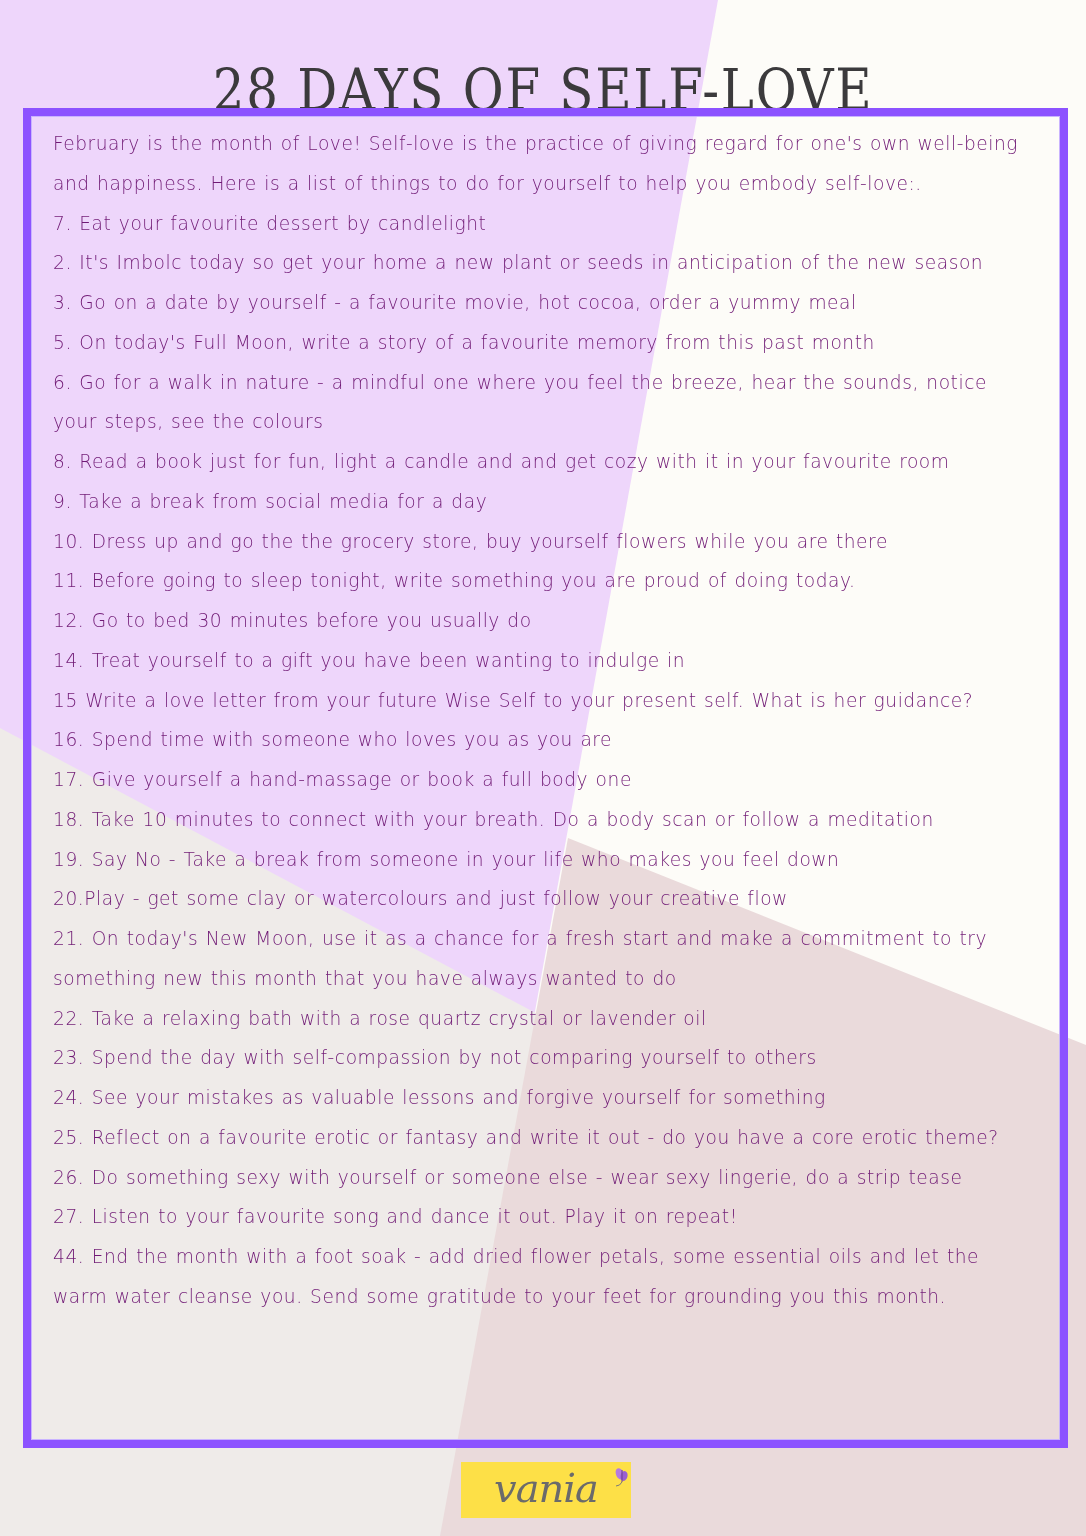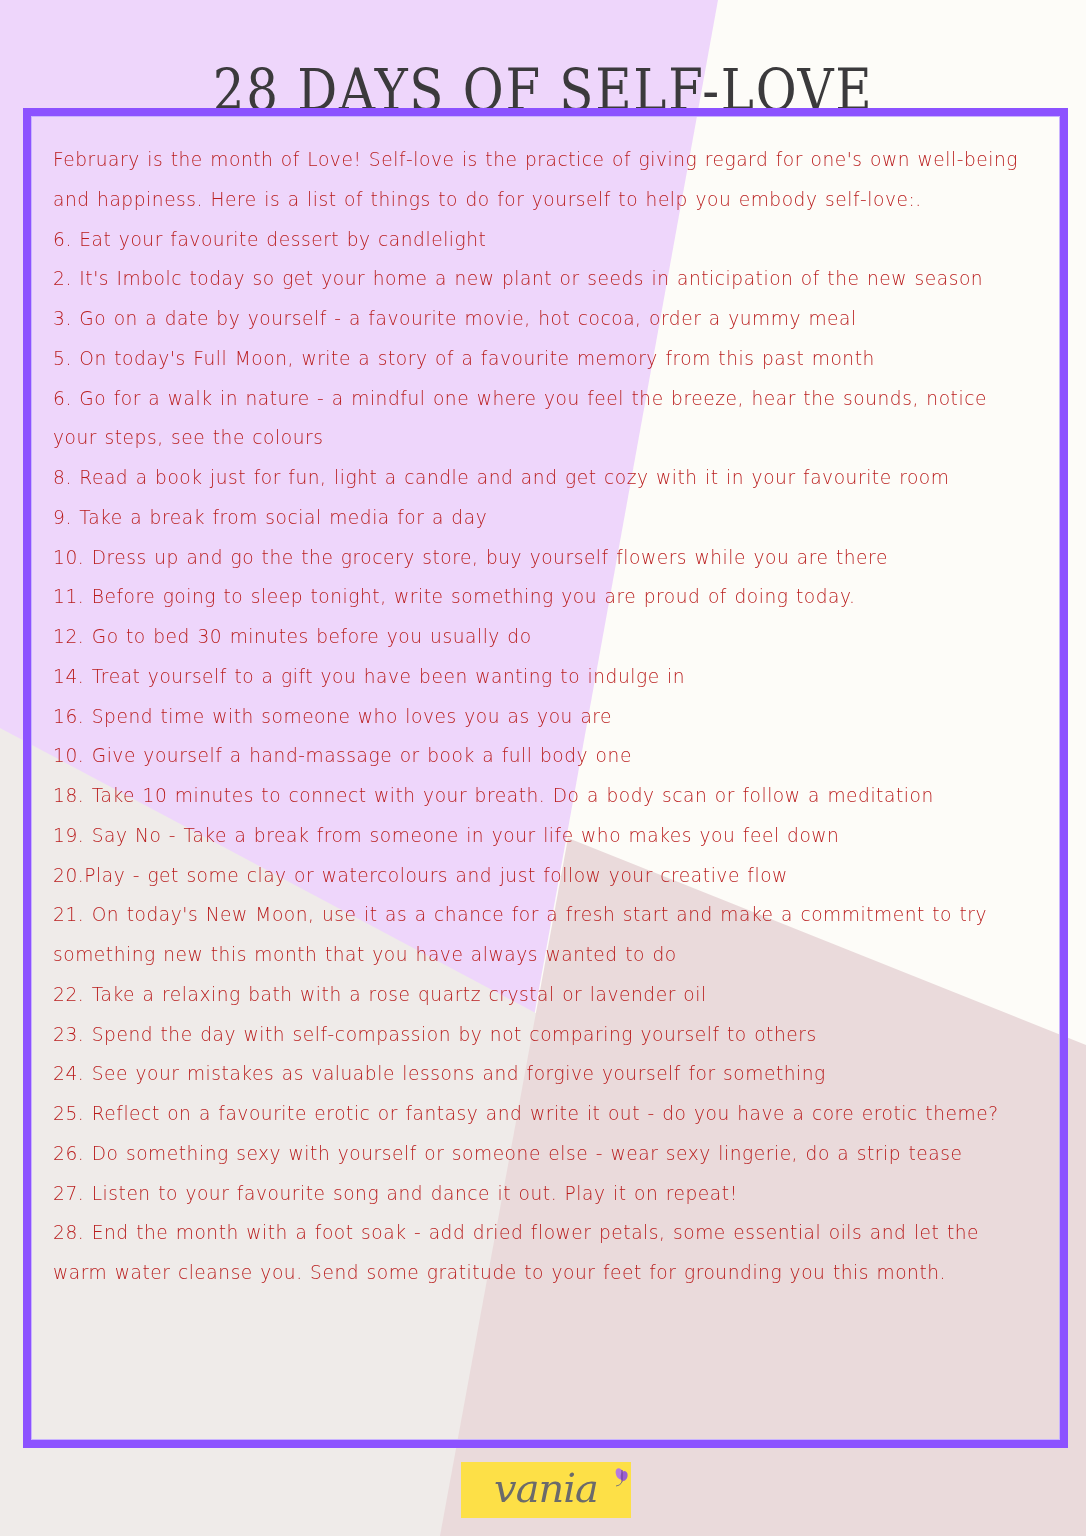--- a/index.html
+++ b/index.html
@@ -46,27 +46,27 @@
     }
     .panel-inner {
       position: absolute;
       inset: 0;
       border: 1px solid #c9b3ff;
     }
 
     .content {
       position: absolute;
       left: 53px;
-      top: 140px;
+      top: 124px;
       width: 985px;
       z-index: 3;
       font-family: "DejaVu Sans", sans-serif;
       font-size: 18.6px;
       line-height: 39.75px;
-      color: #b91c1c;
+      color: #701a75;
       font-weight: 300;
       letter-spacing: 0.55px;
       word-spacing: 1px;
     }
     .content p { margin: 0; }
 
     .logo {
       position: absolute;
       left: 461px;
       top: 1462px;
@@ -108,44 +108,45 @@
 
 <h1 class="title">28 DAYS OF SELF-LOVE</h1>
 
 <div class="panel">
   <div class="panel-inner"></div>
 </div>
 
 <div class="content">
   <p>February is the month of Love! Self-love is the practice of giving regard for one's own well-being and happiness. Here is a list of things to do for yourself to help you embody self-love:.</p>
   <div id="items">
-      <p>6. Eat your favourite dessert by candlelight</p>
+      <p>7. Eat your favourite dessert by candlelight</p>
       <p>2. It's Imbolc today so get your home a new plant or seeds in anticipation of the new season</p>
       <p>3. Go on a date by yourself - a favourite movie, hot cocoa, order a yummy meal</p>
       <p>5. On today's Full Moon, write a story of a favourite memory from this past month</p>
       <p>6. Go for a walk in nature - a mindful one where you feel the breeze, hear the sounds, notice your steps, see the colours</p>
       <p>8. Read a book just for fun, light a candle and and get cozy with it in your favourite room</p>
       <p>9. Take a break from social media for a day</p>
       <p>10. Dress up and go the the grocery store, buy yourself flowers while you are there</p>
       <p>11. Before going to sleep tonight, write something you are proud of doing today.</p>
       <p>12. Go to bed 30 minutes before you usually do</p>
       <p>14. Treat yourself to a gift you have been wanting to indulge in</p>
+      <p>15 Write a love letter from your future Wise Self to your present self. What is her guidance?</p>
       <p>16. Spend time with someone who loves you as you are</p>
-      <p>10. Give yourself a hand-massage or book a full body one</p>
+      <p>17. Give yourself a hand-massage or book a full body one</p>
       <p>18. Take 10 minutes to connect with your breath. Do a body scan or follow a meditation</p>
       <p>19. Say No - Take a break from someone in your life who makes you feel down</p>
       <p>20.Play - get some clay or watercolours and just follow your creative flow</p>
       <p>21. On today's New Moon, use it as a chance for a fresh start and make a commitment to try something new this month that you have always wanted to do</p>
       <p>22. Take a relaxing bath with a rose quartz crystal or lavender oil</p>
       <p>23. Spend the day with self-compassion by not comparing yourself to others</p>
       <p>24. See your mistakes as valuable lessons and forgive yourself for something</p>
       <p>25. Reflect on a favourite erotic or fantasy and write it out - do you have a core erotic theme?</p>
       <p>26. Do something sexy with yourself or someone else - wear sexy lingerie, do a strip tease</p>
       <p>27. Listen to your favourite song and dance it out. Play it on repeat!</p>
-      <p>28. End the month with a foot soak - add dried flower petals, some essential oils and let the warm water cleanse you. Send some gratitude to your feet for grounding you this month.</p>
+      <p>44. End the month with a foot soak - add dried flower petals, some essential oils and let the warm water cleanse you. Send some gratitude to your feet for grounding you this month.</p>
     </div>
 </div>
 
 <div class="logo">
   <span class="logo-text">vania</span>
   <svg width="18" height="22" viewBox="0 0 18 22" style="left:152px;top:4px;">
     <ellipse cx="7" cy="8" rx="4" ry="6" fill="#b57be0" transform="rotate(-25 7 8)"></ellipse>
     <ellipse cx="11" cy="10" rx="3.5" ry="5" fill="#9a5fd0" transform="rotate(15 11 10)"></ellipse>
     <line x1="9" y1="4" x2="9" y2="16" stroke="#6a3f8f" stroke-width="1"></line>
     <path d="M9 16 Q 7 20 3 20" stroke="#7a7a7a" stroke-width="1" fill="none"></path>

